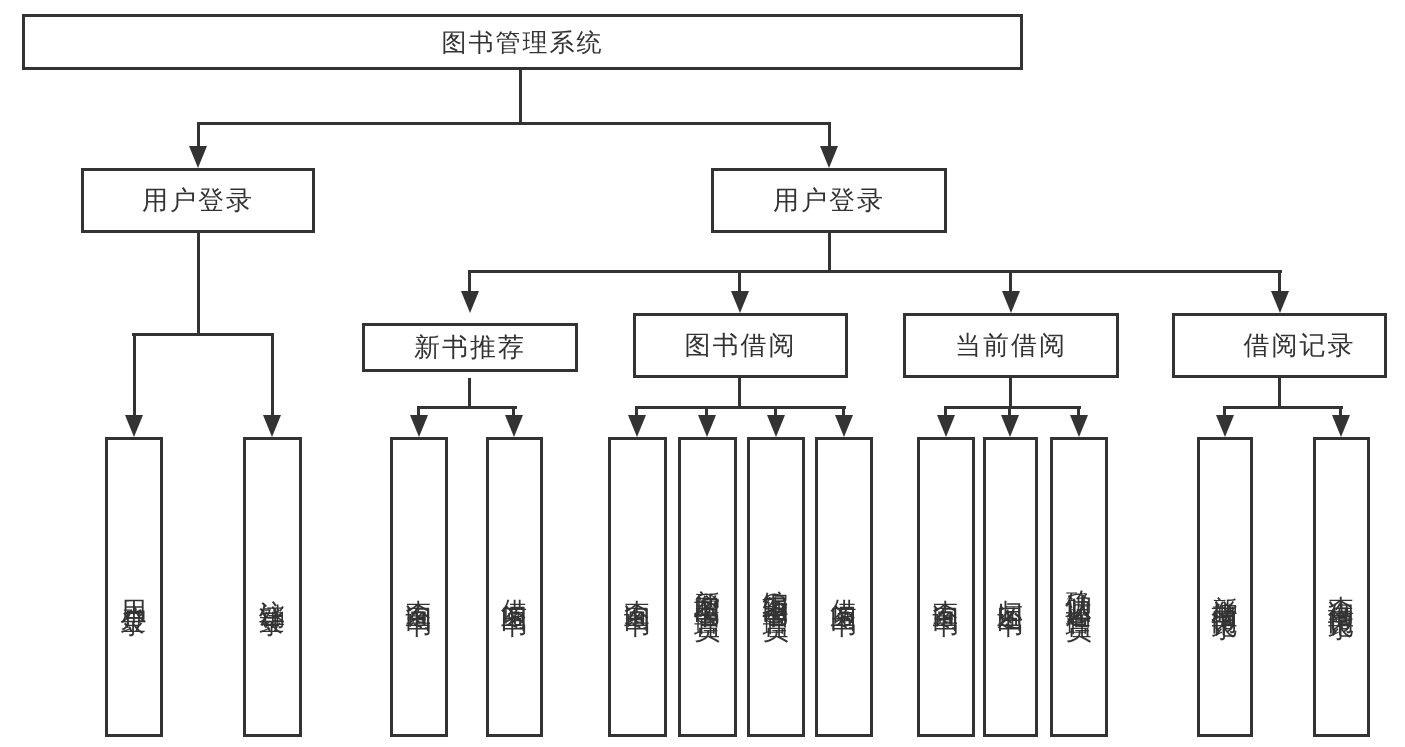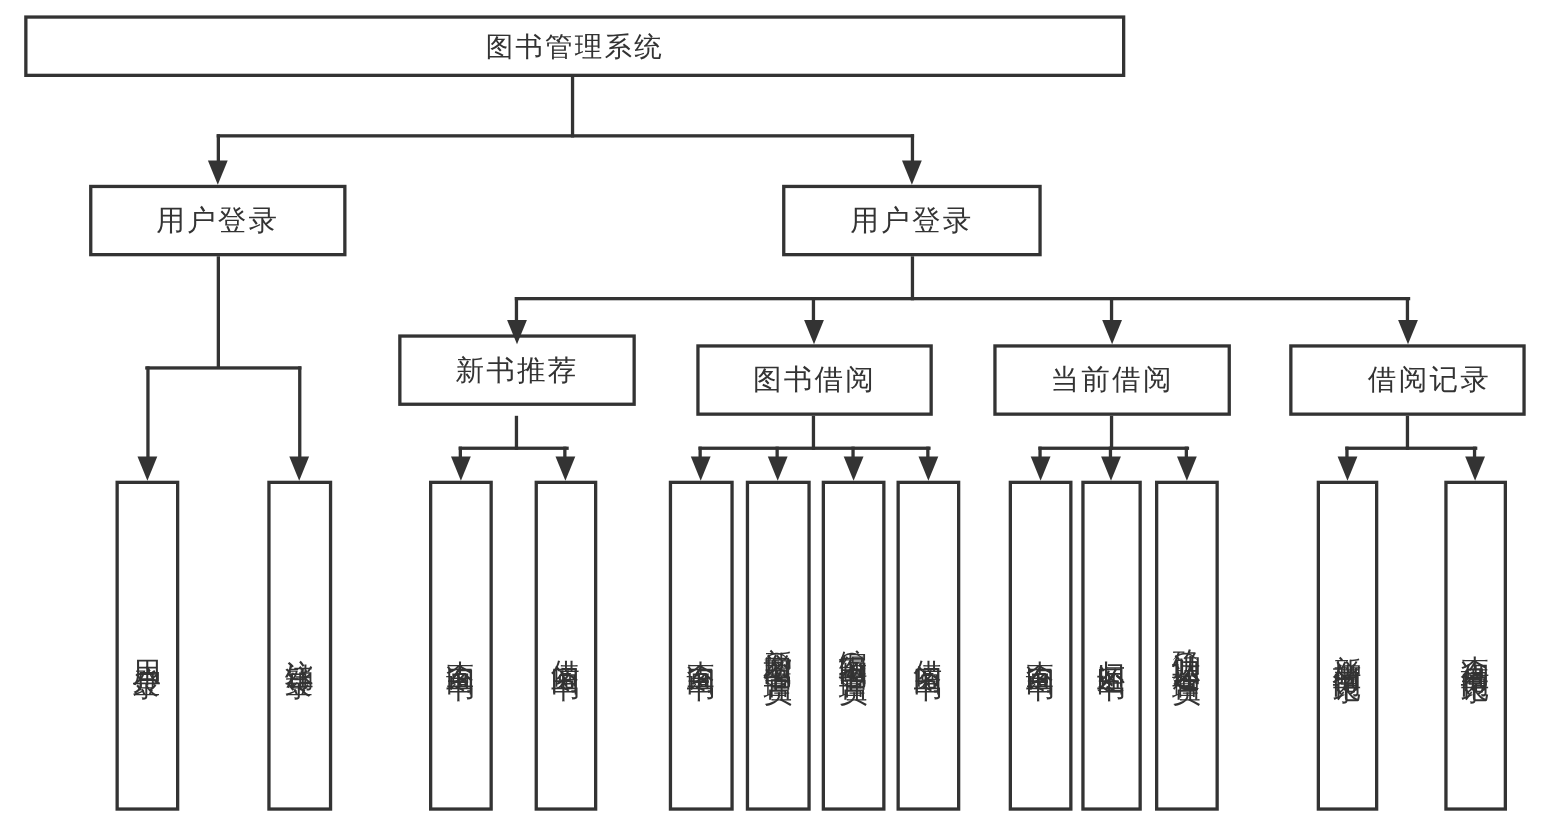--- a/index.html
+++ b/index.html
@@ -43,21 +43,21 @@
     border-left:9px solid transparent;
     border-right:9px solid transparent;
     border-top:22px solid var(--line);
   }
   
   .root{left:22px;top:14px;width:1001px;height:56px;font-size:25px;}
   
   .n-login{left:81px;top:168px;width:234px;height:65px;}
   .n-mgmt{left:711px;top:168px;width:236px;height:65px;}
   
-  .n-newbook{left:362px;top:304px;width:216px;height:65px;}
+  .n-newbook{left:362px;top:323px;width:216px;height:49px;}
   .n-borrow{left:633px;top:313px;width:215px;height:65px;}
   .n-current{left:903px;top:313px;width:216px;height:65px;}
   .n-record{left:1172px;top:313px;width:215px;height:65px;padding-left:40px;}
   
   .leaf{top:437px;height:300px;}
   .u1{left:105px;width:58px;} .u2{left:243px;width:59px;}
   .n1{left:390px;width:58px;} .n2{left:486px;width:57px;}
   .b1{left:608px;width:59px;} .b2{left:678px;width:59px;}
   .b3{left:747px;width:58px;} .b4{left:815px;width:58px;}
   .c1{left:917px;width:58px;} .c2{left:983px;width:55px;}

